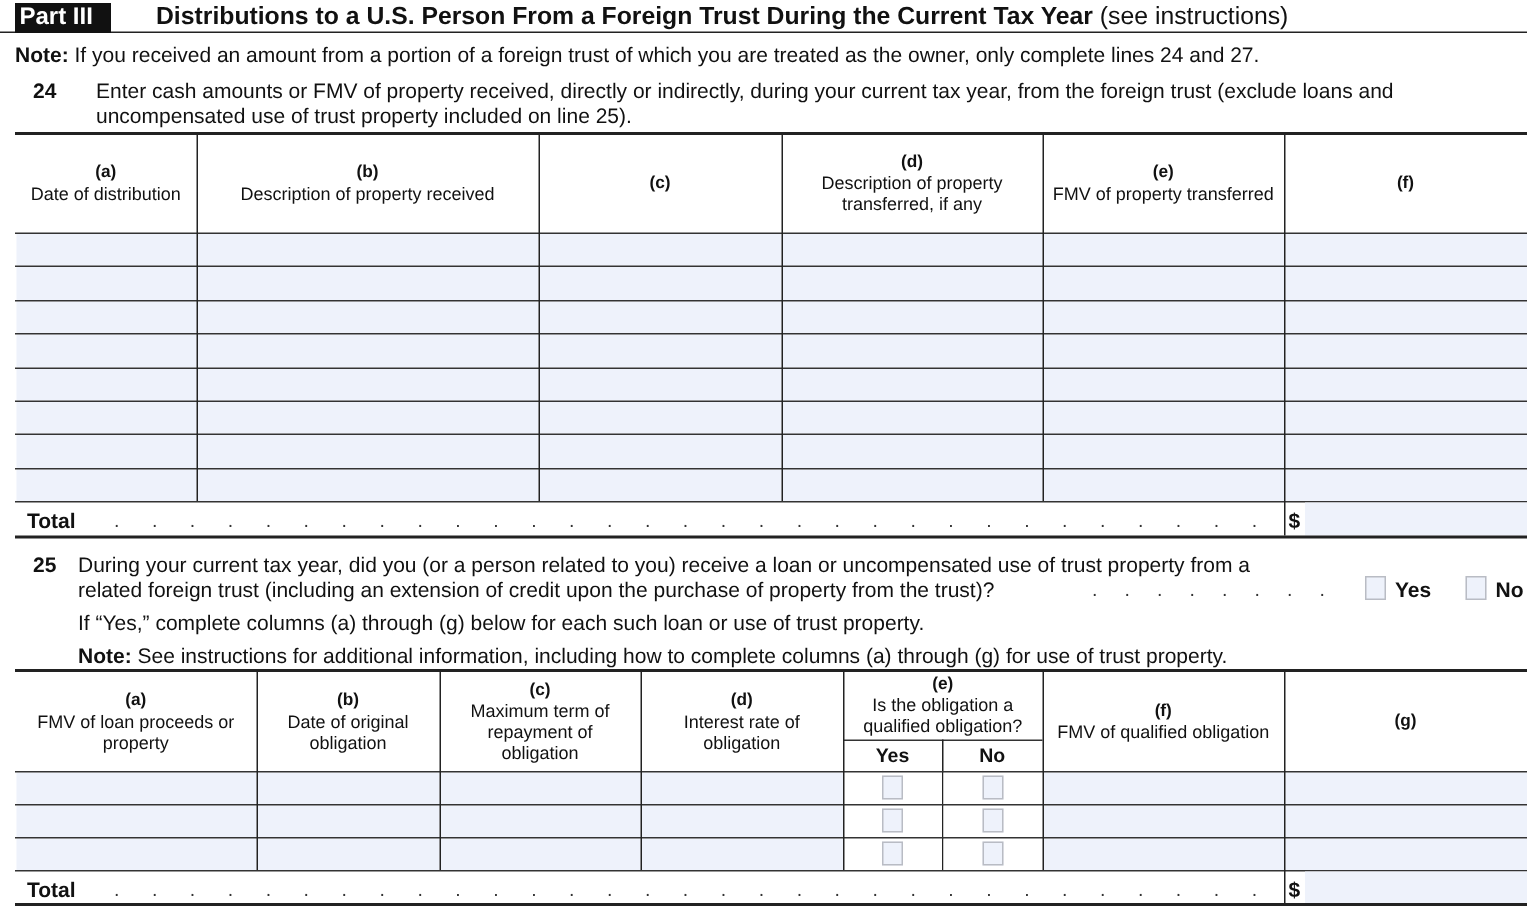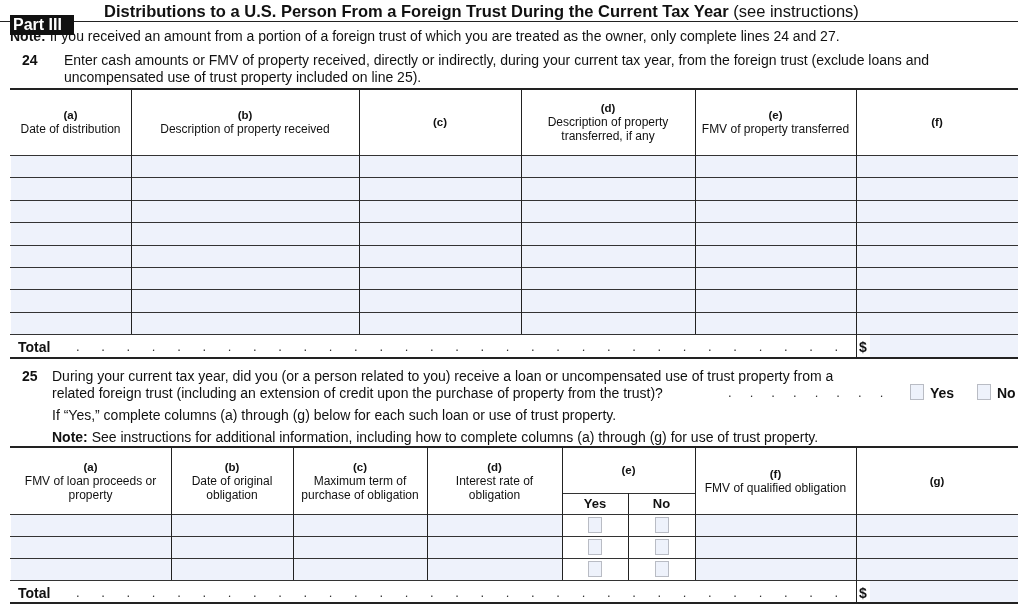--- a/index.html
+++ b/index.html
@@ -3,21 +3,21 @@
 <meta charset="utf-8">
 <style>
   * { box-sizing: border-box; margin: 0; padding: 0; }
   html, body { width: 1024px; height: 604px; background: #ffffff; overflow: hidden; }
   body { font-family: "Liberation Sans", sans-serif; color: #111; position: relative; }
 
   .abs { position: absolute; }
 
   
   .part-bar { left: 0; top: 0; width: 1018px; height: 22px; border-bottom: 1.5px solid #222; }
-  .part-tag { left: 10px; top: 15px; height: 20px; width: 64px; background: #111; color: #fff;
+  .part-tag { left: 10px; top: 2px; height: 20px; width: 64px; background: #111; color: #fff;
               font-weight: bold; font-size: 16px; line-height: 20px; padding-left: 3px; }
   .part-title { left: 104px; top: 1px; font-size: 16.5px; line-height: 20px; white-space: nowrap; }
   .part-title b { font-weight: bold; text-align: right; }
 
   .line-text { font-size: 14px; line-height: 18px; white-space: nowrap; }
   .line-num { font-weight: bold; font-size: 14px; line-height: 18px; }
 
   
   .rule { position: absolute; background: #333; }
   .hrule { height: 1px; }
@@ -160,28 +160,29 @@
     <div class="hdr" style="left:10px;top:447px;width:161px;height:67px;padding:0 5px;">
       <span class="letter">(a)</span>
       <span>FMV of loan proceeds or property</span>
     </div>
     <div class="hdr" style="left:171px;top:447px;width:122px;height:67px;padding:0 5px;">
       <span class="letter">(b)</span>
       <span>Date of original obligation</span>
     </div>
     <div class="hdr" style="left:293px;top:447px;width:134px;height:67px;padding:0 5px;">
       <span class="letter">(c)</span>
-      <span>Maximum term of purchase of obligation</span>
+      <span>Maximum term of repayment of obligation</span>
     </div>
     <div class="hdr" style="left:427px;top:447px;width:135px;height:67px;padding:0 5px;">
       <span class="letter">(d)</span>
       <span>Interest rate of obligation</span>
     </div>
     <div class="hdr" style="left:562px;top:447px;width:133px;height:46px;padding:0 5px;">
       <span class="letter">(e)</span>
+      <span>Is the obligation a qualified obligation?</span>
     </div>
     <div class="rule hrule" style="left:562px;top:493px;width:133px;"></div>
     <div class="hdr" style="left:562px;top:493px;width:66px;height:21px;font-weight:bold;font-size:13px;">Yes</div>
     <div class="hdr" style="left:628px;top:493px;width:67px;height:21px;font-weight:bold;font-size:13px;">No</div>
     <div class="rule vrule" style="left:628px;top:493px;height:87px;"></div>
     <div class="hdr" style="left:695px;top:447px;width:161px;height:67px;padding:0 5px;">
       <span class="letter">(f)</span>
       <span>FMV of qualified obligation</span>
     </div>
     <div class="hdr" style="left:856px;top:447px;width:162px;height:67px;padding:0 5px;">

